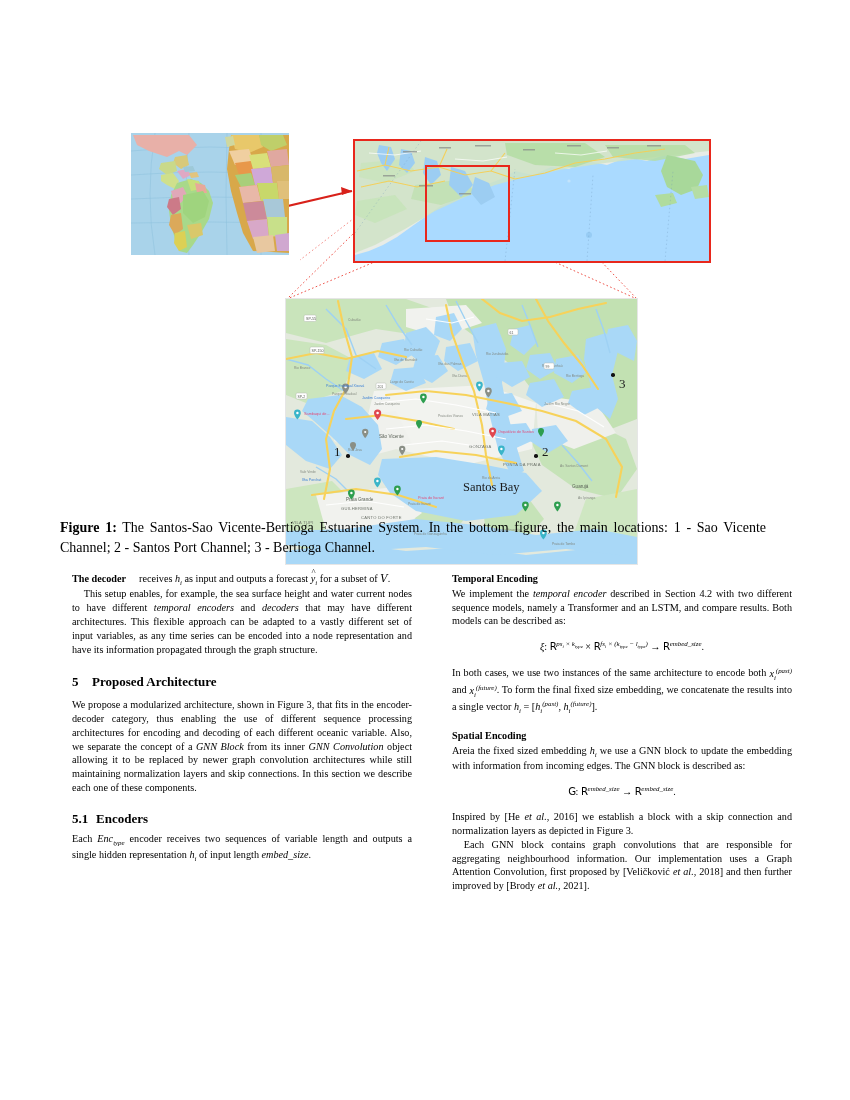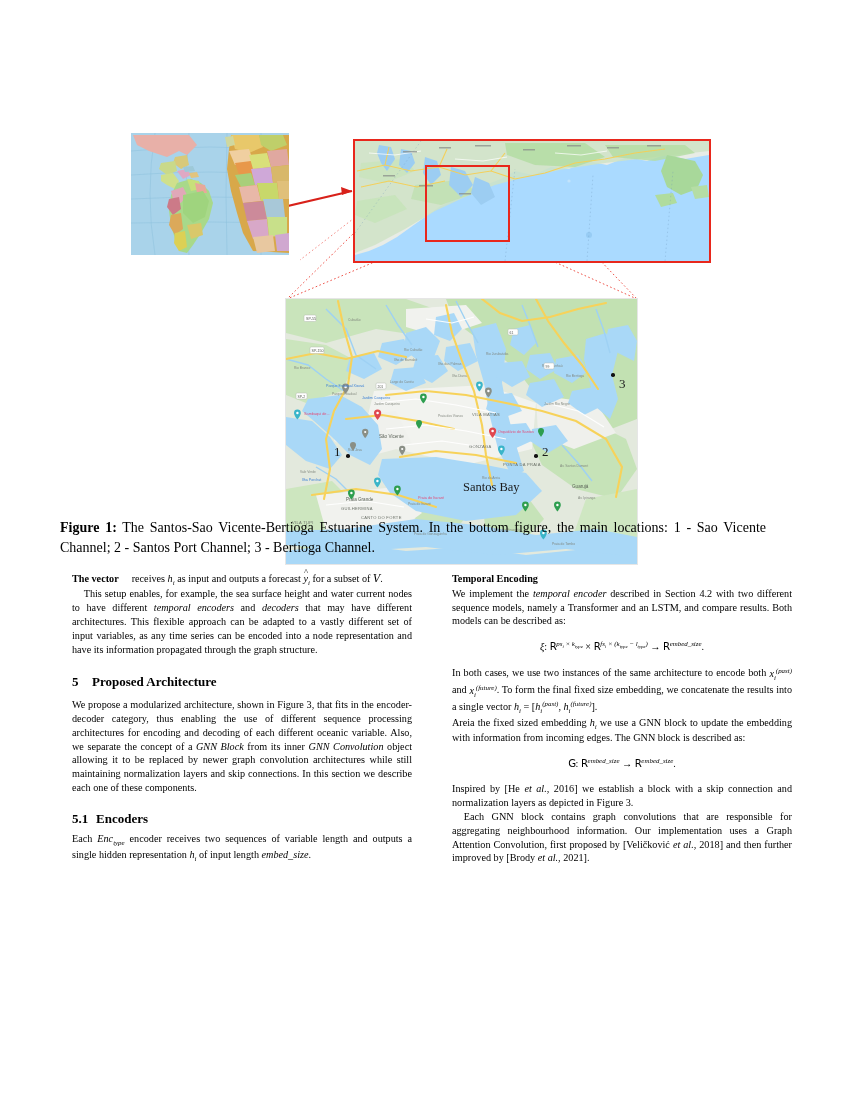--- a/index.html
+++ b/index.html
@@ -506,21 +506,21 @@
 
     <div class="map-label bay-label">Santos Bay</div>
   </div>
 
   <div class="caption">
     <b>Figure 1:</b><span> The Santos-Sao Vicente-Bertioga Estuarine System. In the bottom figure, the main locations: 1 - Sao Vicente Channel; 2 - Santos Port Channel; 3 - Bertioga Channel.</span>
   </div>
 
   <div class="col col-left">
 
-    <p class="noind"><span class="runin">The vector</span><span class="runin-gap"></span><span>receives </span><span class="m"><span>h</span><sub class="ms">i</sub></span><span> as input and outputs a forecast </span><span class="m hat"><span class="hatmark">^</span><span>y</span><sub class="ms">i</sub></span><span> for a subset of </span><span class="cal">V</span><span>.</span></p>
+    <p class="noind"><span class="runin">The decoder</span><span class="runin-gap"></span><span>receives </span><span class="m"><span>h</span><sub class="ms">i</sub></span><span> as input and outputs a forecast </span><span class="m hat"><span class="hatmark">^</span><span>y</span><sub class="ms">i</sub></span><span> for a subset of </span><span class="cal">V</span><span>.</span></p>
 
     <p>This setup enables, for example, the sea surface height and water current nodes to have different <i>temporal encoders</i> and <i>decoders</i> that may have different architectures. This flexible approach can be adapted to a vastly different set of input variables, as any time series can be encoded into a node representation and have its information propagated through the graph structure.</p>
 
     <h2 class="sec"><span class="num">5</span><span>Proposed Architecture</span></h2>
 
     <p class="noind">We propose a modularized architecture, shown in Figure 3, that fits in the encoder-decoder category, thus enabling the use of different sequence processing architectures for encoding and decoding of each different oceanic variable. Also, we separate the concept of a <i>GNN Block</i> from its inner <i>GNN Convolution</i> object allowing it to be replaced by newer graph convolution architectures while still maintaining normalization layers and skip connections. In this section we describe each one of these components.</p>
 
     <h3 class="subsec"><span class="num">5.1</span><span>Encoders</span></h3>
 
     <p class="noind"><span>Each </span><span class="m"><span>Enc</span><sub class="ms">type</sub></span><span> encoder receives two sequences of variable length and outputs a single hidden representation </span><span class="m"><span>h</span><sub class="ms">i</sub></span><span> of input length </span><span class="m">embed_size</span><span>.</span></p>
@@ -535,20 +535,21 @@
       <span class="m">ξ</span><span>:</span>
       <span class="bb">R</span><sup class="ms"><span class="m">ps</span><sub class="ms">i</sub> × <span class="m">k</span><sub class="ms">type</sub></sup>
       <span>×</span>
       <span class="bb">R</span><sup class="ms"><span class="m">fs</span><sub class="ms">i</sub> × (<span class="m">k</span><sub class="ms">type</sub> − <span class="m">l</span><sub class="ms">type</sub>)</sup>
       <span>→</span>
       <span class="bb">R</span><sup class="ms">embed_size</sup><span>.</span>
     </span></div>
 
     <p class="noind"><span>In both cases, we use two instances of the same architecture to encode both </span><span class="m"><span>x</span><sub class="ms">i</sub><sup class="ms">(past)</sup></span><span> and </span><span class="m"><span>x</span><sub class="ms">i</sub><sup class="ms">(future)</sup></span><span>. To form the final fixed size embedding, we concatenate the results into a single vector </span><span class="m"><span>h</span><sub class="ms">i</sub></span> <span>=</span> [<span class="m"><span>h</span><sub class="ms">i</sub><sup class="ms">(past)</sup></span>, <span class="m"><span>h</span><sub class="ms">i</sub><sup class="ms">(future)</sup></span>]<span>.</span></p>
 
+    <h4 class="para-head spaced">Spatial Encoding</h4>
     <p class="noind"><span>Areia the fixed sized embedding </span><span class="m"><span>h</span><sub class="ms">i</sub></span><span> we use a GNN block to update the embedding with information from incoming edges. The GNN block is described as:</span></p>
 
     <div class="eq"><span class="inner">
       <span class="bb">G</span><span>:</span>
       <span class="bb">R</span><sup class="ms">embed_size</sup>
       <span>→</span>
       <span class="bb">R</span><sup class="ms">embed_size</sup><span>.</span>
     </span></div>
 
     <p class="noind">Inspired by [He <i>et al.</i>, 2016] we establish a block with a skip connection and normalization layers as depicted in Figure 3.</p>

